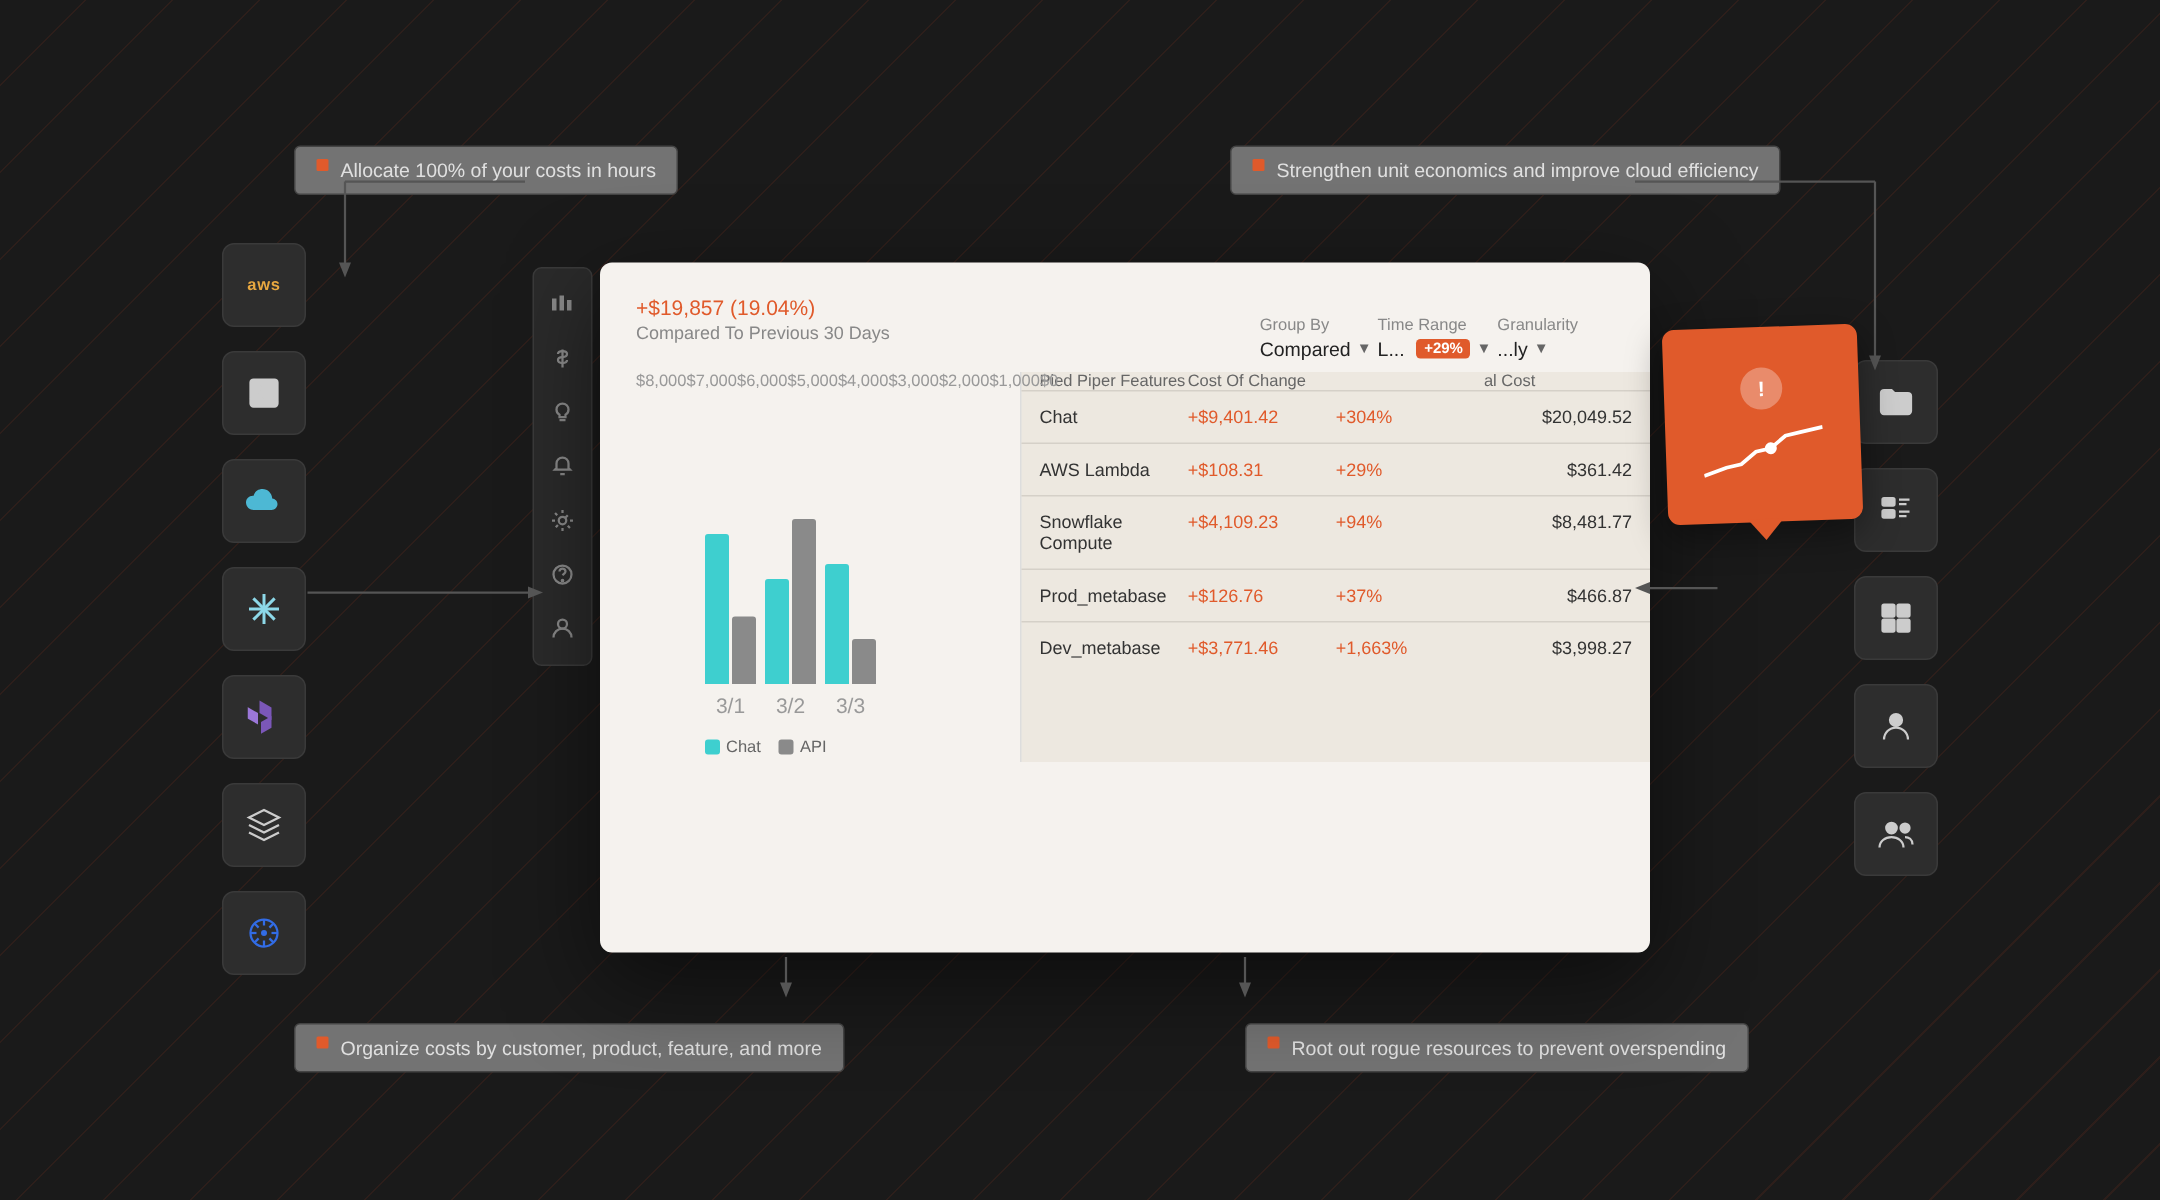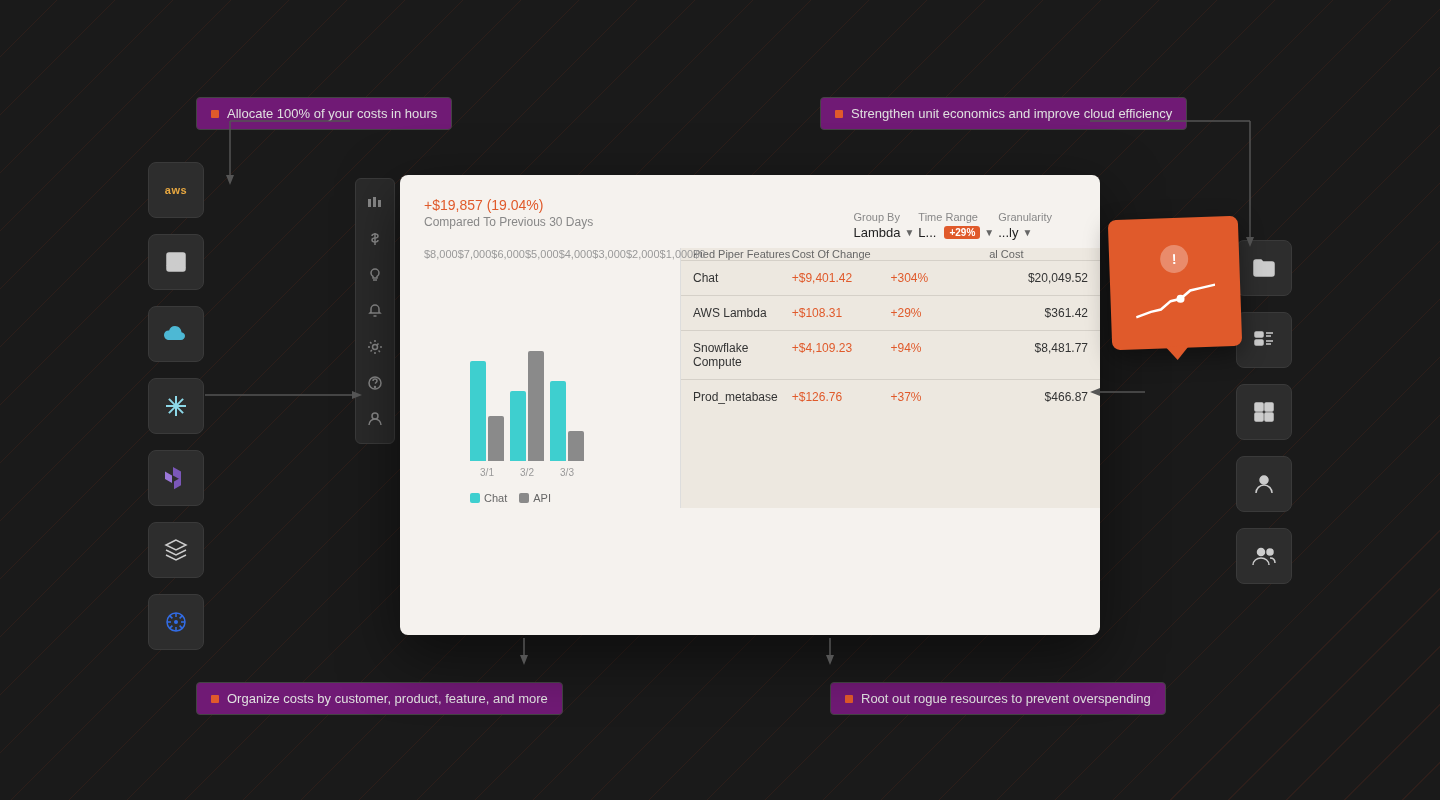--- a/index.html
+++ b/index.html
@@ -22,26 +22,25 @@
         transparent 40px,
         rgba(180, 60, 30, 0.12) 40px,
         rgba(180, 60, 30, 0.12) 41px
       );
       pointer-events: none;
     }
 
     
     .tooltip-box {
       position: absolute;
-      background: #701a75;
+      background: #737373;
       border: 1px solid #444;
       border-radius: 4px;
       padding: 8px 14px;
       display: flex;
-      align-items: center;
       gap: 8px;
       font-size: 13px;
       color: #e0e0e0;
       white-space: nowrap;
     }
     .tooltip-box .dot {
       width: 8px;
       height: 8px;
       background: #e05a2b;
       border-radius: 1px;
@@ -242,21 +241,21 @@
     }
 
     .bar {
       width: 16px;
       border-radius: 2px 2px 0 0;
     }
     .bar.teal { background: #3ecfcf; }
     .bar.gray { background: #8a8a8a; }
 
     .x-label {
-      font-size: 10px;
+      font-size: 14px;
       color: #999;
       margin-top: 4px;
     }
 
     .chart-legend {
       position: absolute;
       bottom: 4px;
       left: 70px;
       display: flex;
       gap: 12px;
@@ -575,21 +574,21 @@
   <div class="panel-header">
     <div style="display:flex; justify-content:space-between; align-items:flex-start;">
       <div>
         <div class="panel-change">+$19,857 (19.04%)</div>
         <div class="panel-subtitle">Compared To Previous 30 Days</div>
       </div>
       <div class="panel-controls">
         <div class="control-group">
           <span class="control-label">Group By</span>
           <span class="control-value">
-            <span>Lambda</span>
+            <span>Compared</span>
             <span class="chevron">▼</span>
           </span>
         </div>
         <div class="control-group">
           <span class="control-label">Time Range</span>
           <span class="control-value">
             <span>L...</span>
             <span class="badge-29">+29%</span>
             <span class="chevron">▼</span>
           </span>
@@ -686,20 +685,26 @@
         <span class="td right">$8,481.77</span>
       </div>
 
       <div class="table-row">
         <span class="td">Prod_metabase</span>
         <span class="td positive">+$126.76</span>
         <span class="td positive">+37%</span>
         <span class="td right">$466.87</span>
       </div>
 
+      <div class="table-row">
+        <span class="td">Dev_metabase</span>
+        <span class="td positive">+$3,771.46</span>
+        <span class="td positive">+1,663%</span>
+        <span class="td right">$3,998.27</span>
+      </div>
     </div>
   </div>
 </div>
 
 <div class="alert-badge">
   <div class="alert-inner">
     <div class="alert-icon">!</div>
     <svg class="alert-chart-line" viewBox="0 0 80 40">
       <polyline points="0,35 15,30 25,28 35,20 45,18 55,10 65,8 80,5" fill="none" stroke="white" stroke-width="2.5"></polyline>
       <circle cx="45" cy="18" r="4" fill="white"></circle>

